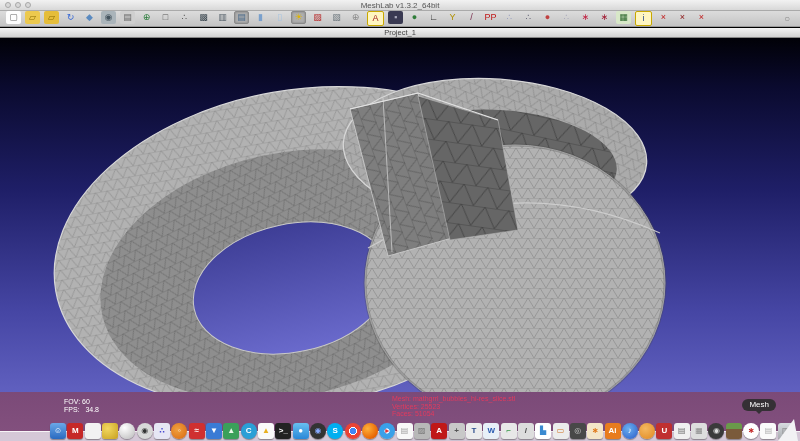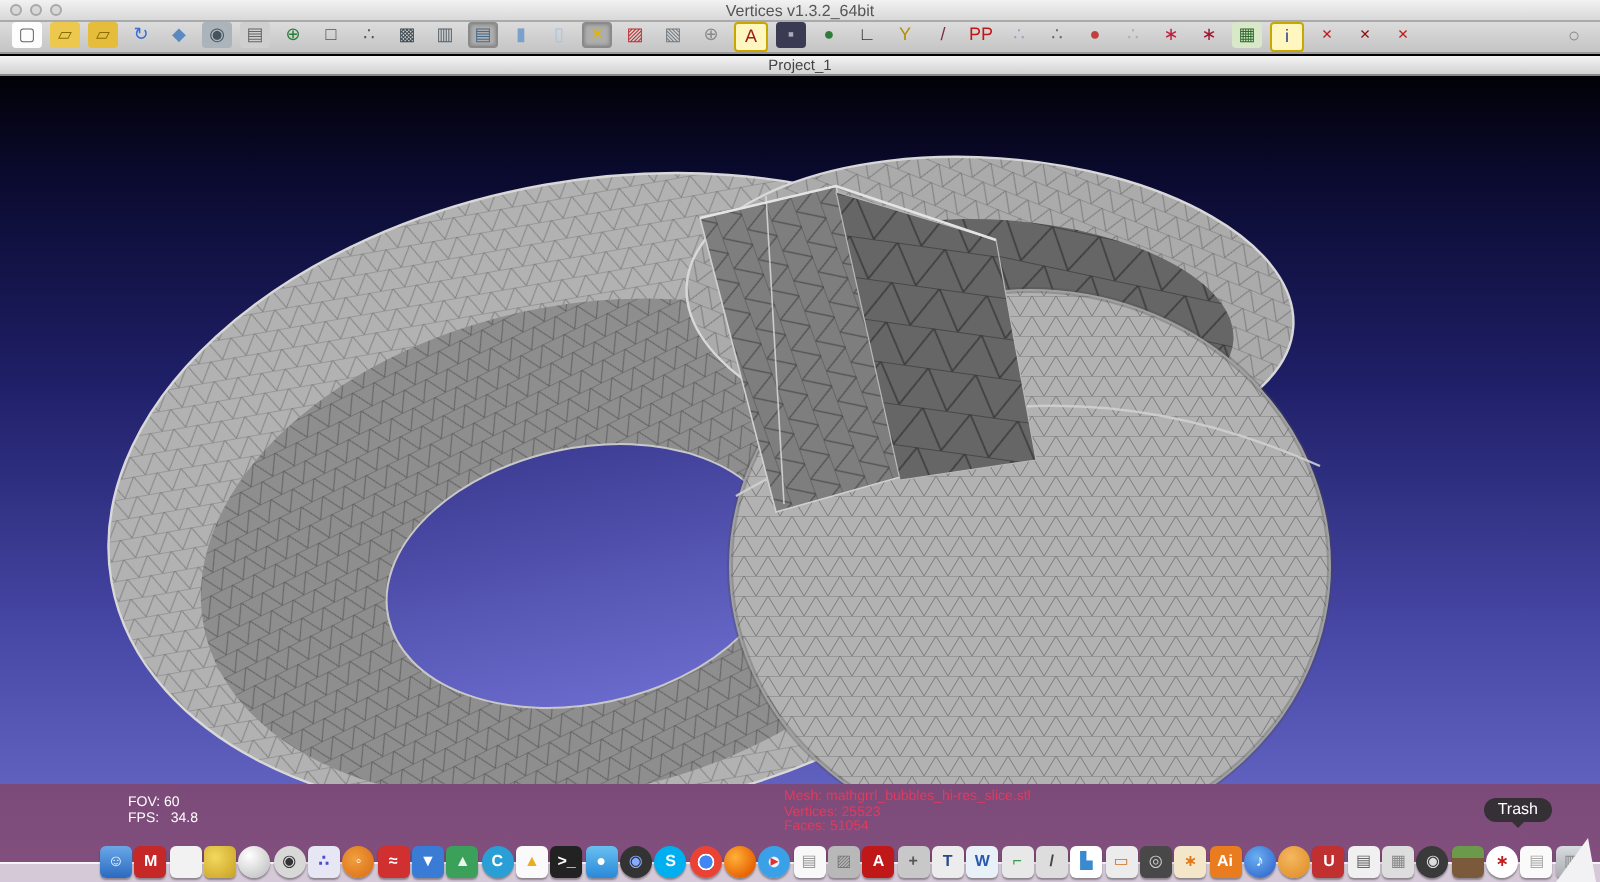--- a/index.html
+++ b/index.html
@@ -51,21 +51,21 @@
 </style>
 </head>
 <body>
 
 <div class="titlebar">
   <div class="win-dots">
     <div class="win-dot"></div>
     <div class="win-dot"></div>
     <div class="win-dot"></div>
   </div>
-  <div class="title-text">Vertices v1.3.2_64bit</div>
+  <div class="title-text">MeshLab v1.3.2_64bit</div>
 </div>
 
 <div class="toolbar">
   <span id="tb-left" style="display:flex;gap:4px;">
       <div class="tb-icon" style="background: rgb(253, 253, 253);">
         <span style="color: rgb(102, 102, 102);">▢</span>
       </div>
       <div class="tb-icon" style="background: rgb(236, 201, 78);">
         <span style="color: rgb(138, 109, 0);">▱</span>
       </div>
@@ -235,21 +235,21 @@
 </div>
 
 <div class="hud fov" style="color: rgb(255, 255, 255);"><span>FOV: 60</span>
 <span>FPS:   34.8</span></div>
 
 <div class="hud meshinfo" id="meshinfo" style="color: rgb(226, 58, 94);"><span>Mesh: mathgrrl_bubbles_hi-res_slice.stl</span>
 <span>Vertices: 25523</span>
 <span>Faces: 51054</span></div>
 
 <div class="tooltip">
-  <span>Trash</span>
+  <span>Mesh</span>
 </div>
 
 <div class="dock" id="dock">
     <div class="dock-icon" style="background: linear-gradient(rgb(106, 168, 232), rgb(42, 106, 192));">
       <span style="color: rgb(255, 255, 255);">☺</span>
     </div>
     <div class="dock-icon" style="background: rgb(198, 40, 40);">
       <span style="color: rgb(255, 255, 255);">M</span>
     </div>
     <div class="dock-icon" style="background: rgb(242, 242, 242);">

